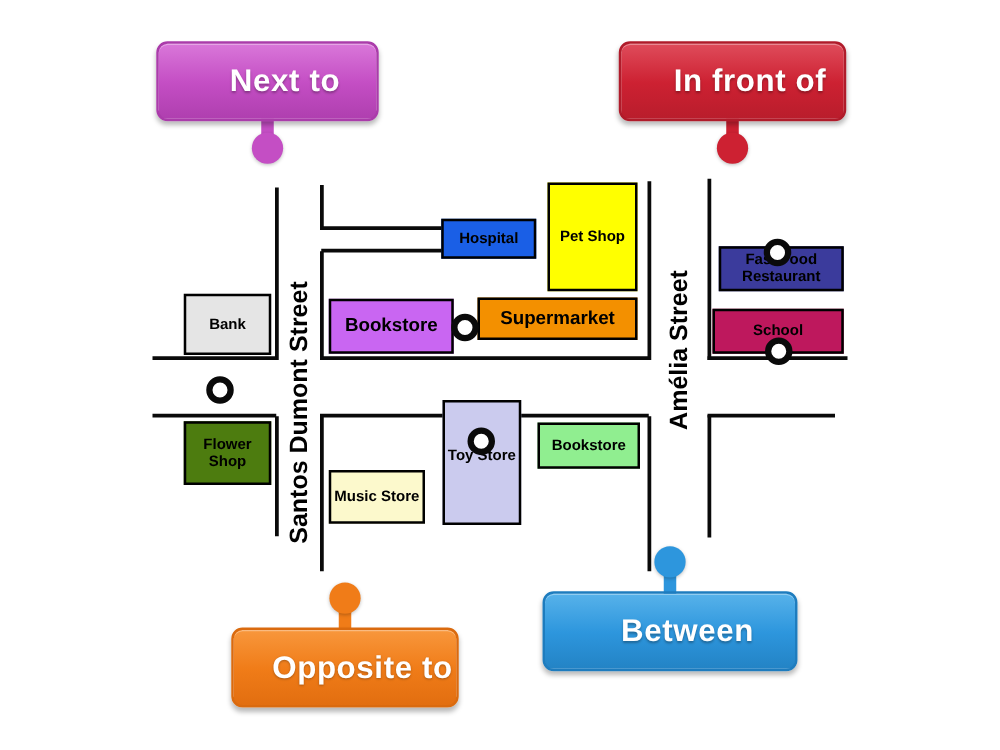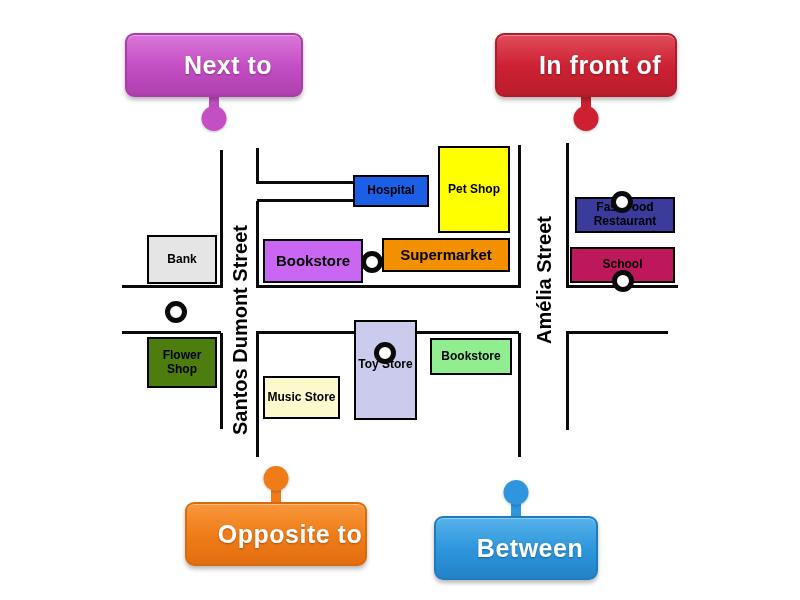--- a/index.html
+++ b/index.html
@@ -57,21 +57,21 @@
   </div>
 
   <div class="chip chip-up" style="left:185px;top:502px;width:182px;">
     <div class="chip-stem" style="background: rgb(240, 124, 24);"></div>
     <div class="chip-dot" style="background: rgb(240, 124, 24);"></div>
     <div class="chip-box" style="background: linear-gradient(rgb(248, 151, 60) 0%, rgb(240, 124, 24) 52%, rgb(226, 110, 16) 100%); border-color: rgb(218, 106, 14);">
       <span class="chip-label">Opposite to</span>
     </div>
   </div>
 
-  <div class="chip chip-up" style="left:434px;top:516px;width:164px;">
+  <div class="chip chip-up" style="left:434px;top:473px;width:204px;">
     <div class="chip-stem" style="background: rgb(45, 150, 221);"></div>
     <div class="chip-dot" style="background: rgb(45, 150, 221);"></div>
     <div class="chip-box" style="background: linear-gradient(rgb(87, 178, 234) 0%, rgb(45, 150, 221) 52%, rgb(35, 131, 197) 100%); border-color: rgb(30, 124, 190);">
       <span class="chip-label">Between</span>
     </div>
   </div>
 
   <div class="street-line v" style="left:220px;top:150px;height:138px;"></div>
   <div class="street-line v" style="left:220px;top:333px;height:96px;"></div>
   <div class="street-line v" style="left:256px;top:148px;height:36px;"></div>

